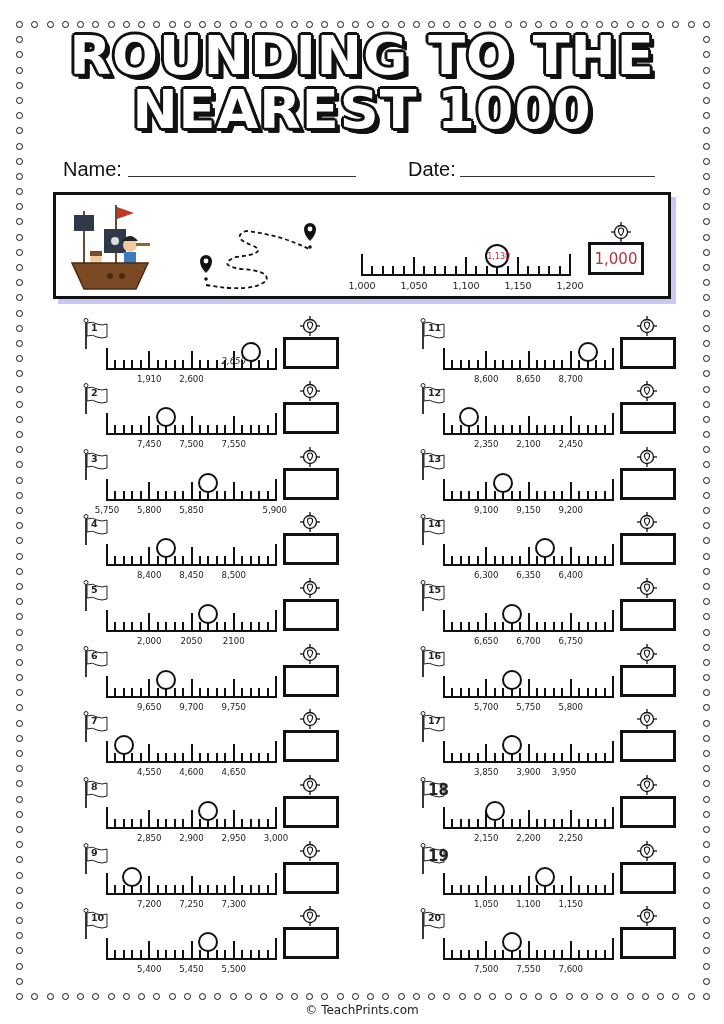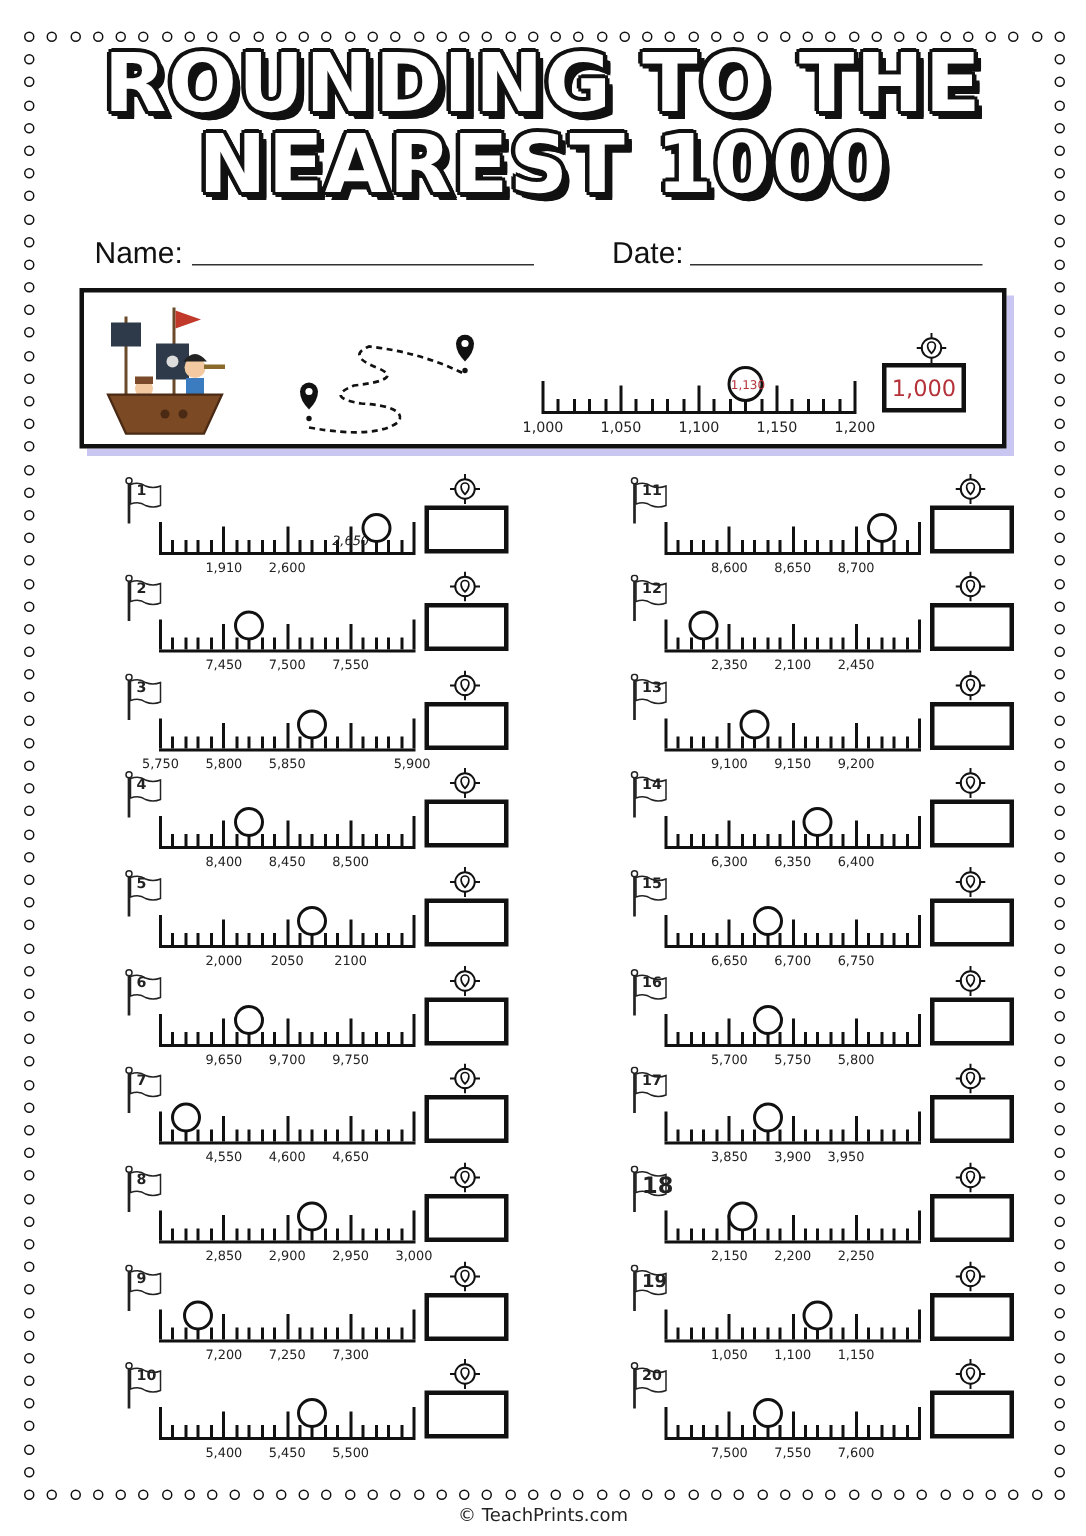--- a/index.html
+++ b/index.html
@@ -1151,21 +1151,21 @@
         <path d="M7.4 8.6 a2.6 2.6 0 1 1 5.2 0 q0 2.5 -2.6 5 q-2.6 -2.5 -2.6 -5z" fill="none" stroke="#111" stroke-width="1.1"></path>
       </svg>
       <div class="ansbox" style="left: 200px; top: 19px; width: 56px; height: 32px;"></div>
     </div>
     <div style="position: absolute; left: 420px; top: 843px; width: 260px; height: 62px;">
       <svg class="flag" viewBox="0 0 26 32" style="left: 0px; top: 0px;">
         <circle cx="3" cy="2.5" r="2" fill="none" stroke="#222" stroke-width="1"></circle>
         <line x1="3" y1="4.5" x2="3" y2="31" stroke="#222" stroke-width="1.8"></line>
         <path d="M4 5 Q10 3 14 6 Q19 8 24 6 L24 19 Q19 21 14 19 Q10 16 4 18 Z" fill="#fff" stroke="#222" stroke-width="1"></path>
       </svg>
-      <div class="num" style="position: absolute; left: 8px; top: 4px; font-size: 12px; font-weight: bold; color: rgb(34, 34, 34);">19</div>
+      <div class="num" style="position: absolute; left: 8px; top: 4px; font-size: 15px; font-weight: bold; color: rgb(34, 34, 34);">19</div>
       <div class="nl" style="left: 23px; top: 18px;">
         <div class="base" style="top: 32px; width: 171px;"></div>
         <div class="tick" style="left: 0px; top: 12px; height: 20px;"></div>
         <div class="tick" style="left: 8.45px; top: 24px; height: 8px;"></div>
         <div class="tick" style="left: 16.9px; top: 24px; height: 8px;"></div>
         <div class="tick" style="left: 25.35px; top: 24px; height: 8px;"></div>
         <div class="tick" style="left: 33.8px; top: 24px; height: 8px;"></div>
         <div class="tick" style="left: 42.25px; top: 15px; height: 17px;"></div>
         <div class="tick" style="left: 50.7px; top: 24px; height: 8px;"></div>
         <div class="tick" style="left: 59.15px; top: 24px; height: 8px;"></div>

